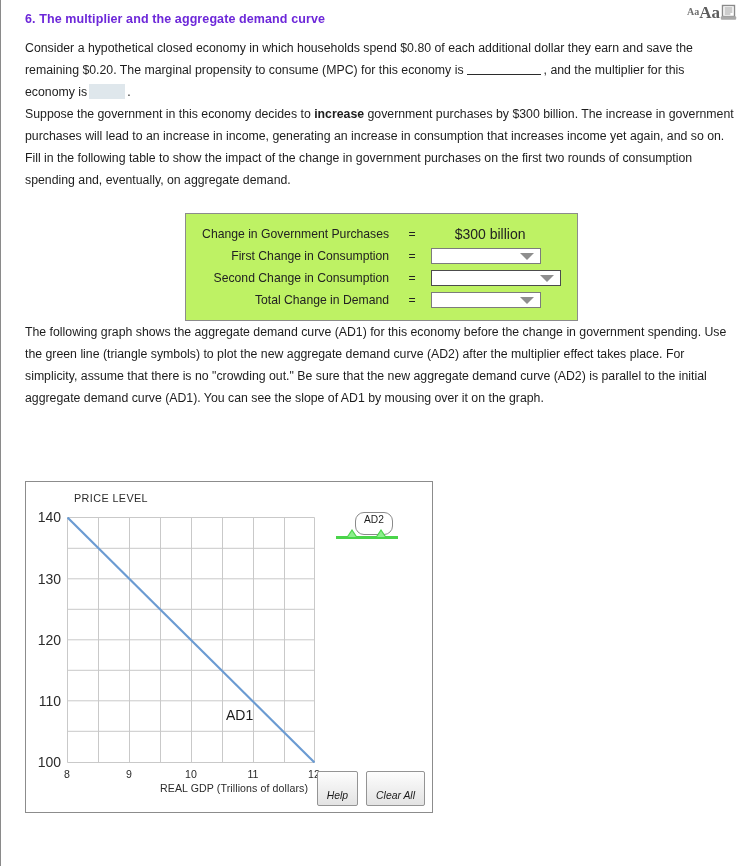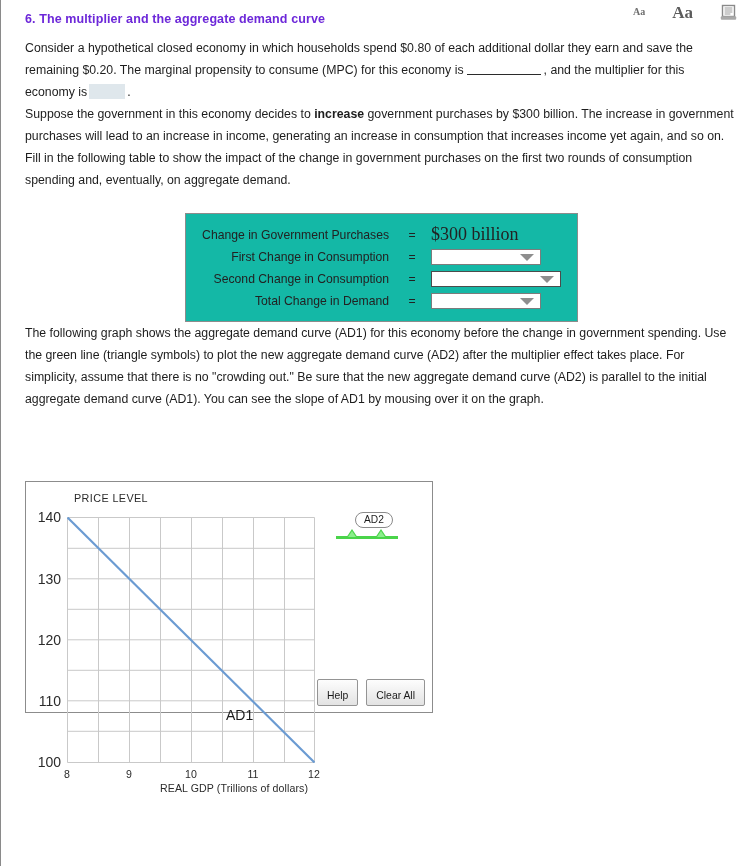--- a/index.html
+++ b/index.html
@@ -42,21 +42,21 @@
     font-weight: bold;
     color: #6d28d9;
     letter-spacing: .1px;
   }
   .tools {
     position: absolute;
     right: 0;
     top: 4px;
     display: flex;
     align-items: center;
-    gap: 27px;
+    gap: 0;
   }
   .aa-small {
     font-size: 10px;
     color: #6e6e6e;
     font-family: "Liberation Serif", serif;
     font-weight: 600;
     line-height: 1;
     padding-bottom: 2px;
   }
   .aa-large {
@@ -106,21 +106,21 @@
 
   
   .table-wrap {
     margin-top: 22px;
     display: flex;
     justify-content: flex-start;
   }
   .calc-table {
     margin-left: 160px;
     border: 1px solid #8c8c8c;
-    background: #14b8a6;
+    background: #bef264;
     padding: 9px 12px 9px 10px;
     box-sizing: border-box;
     width: 393px;
   }
   .calc-table table {
     border-collapse: collapse;
     width: 100%;
   }
   .calc-table td {
     font-size: 12.2px;
@@ -138,24 +138,23 @@
     text-align: center;
     width: 18px;
     padding-right: 10px;
   }
   td.val {
     text-align: left;
   }
   .fixed-val {
     display: block;
     width: 118px;
-    text-align: left;
-    font-size: 18px;
+    text-align: center;
+    font-size: 14px;
     color: #222;
-    font-family: Liberation Serif, serif;
   }
   .dropdown {
     display: inline-block;
     position: relative;
     height: 16px;
     border: 1px solid #7c7c7c;
     background: #fff;
     box-sizing: border-box;
     vertical-align: middle;
   }
@@ -172,21 +171,21 @@
     border-right: 7px solid transparent;
     border-top: 7px solid #8e8e8e;
   }
 
   
   .graph-box {
     position: absolute;
     left: 24px;
     top: 481px;
     width: 408px;
-    height: 232px;
+    height: 332px;
     border: 1px solid #8c8c8c;
     background: #fff;
     box-sizing: border-box;
   }
   .price-level-label {
     position: absolute;
     left: 48px;
     top: 10px;
     font-size: 10.8px;
     letter-spacing: .4px;
@@ -243,21 +242,21 @@
   }
   .legend-pill {
     position: absolute;
     left: 19px;
     top: 0px;
     border: 1px solid #8a8a8a;
     border-radius: 9px;
     background: #fff;
     font-size: 10.2px;
     color: #1d1d1d;
-    padding: 1px 8px 1px 8px;
+    padding: 1px 8px 8px 8px;
     line-height: 12px;
   }
   .legend-line {
     position: absolute;
     left: 0px;
     top: 24px;
     width: 62px;
     height: 3px;
     background: #4ad44a;
   }
@@ -289,24 +288,25 @@
     display: flex;
     gap: 8px;
   }
   .gbtn {
     font-family: "Liberation Sans", sans-serif;
     font-size: 10.4px;
     color: #1a1a1a;
     background: linear-gradient(#fdfdfd, #e3e3e3);
     border: 1px solid #949494;
     border-radius: 2px;
-    padding: 10px 9px 3px 9px;
+    padding: 18px 9px 3px 9px;
     line-height: 12px;
     cursor: pointer;
     white-space: nowrap;
+    font-style: italic;
   }
 </style>
 </head>
 <body>
 
 <div class="page">
   <div class="content">
 
     <div class="header">
       <span class="q-title">6.  The multiplier and the aggregate demand curve</span>

